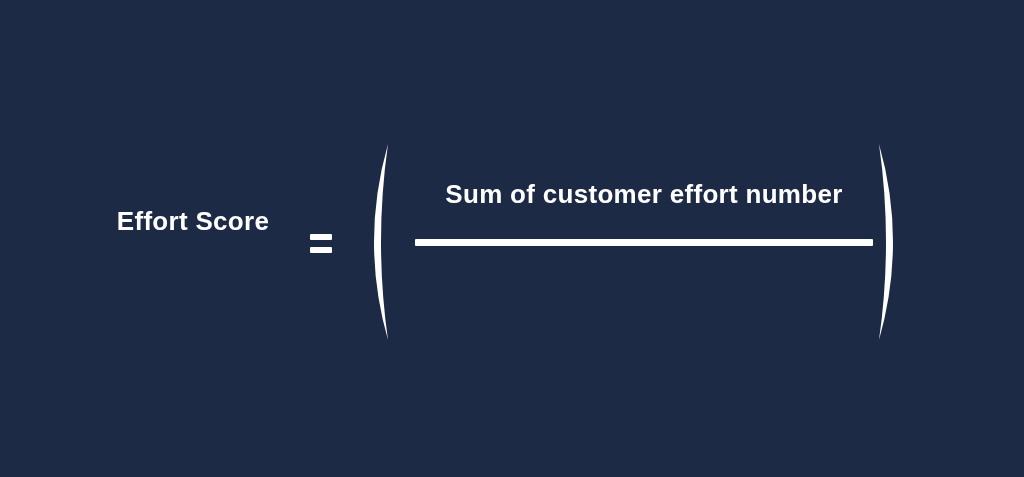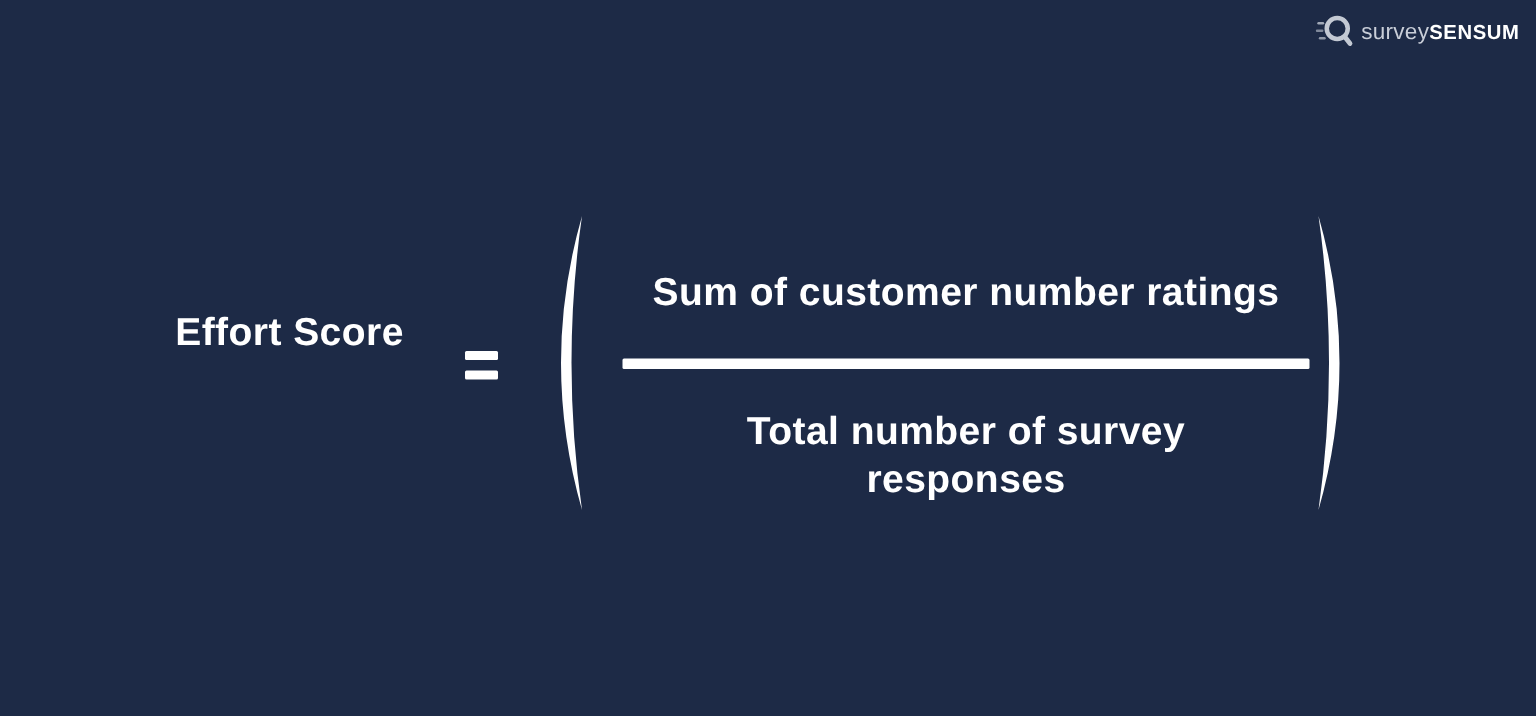--- a/index.html
+++ b/index.html
@@ -61,53 +61,37 @@
   .denominator{
     margin-top:25px;
     font-weight:700;font-size:26px;line-height:32px;letter-spacing:.3px;
   }
 </style>
 </head>
 <body>
 
 <div class="canvas">
 
-  <div class="logo">
-    <svg class="logo-icon" viewBox="0 0 26 26" aria-hidden="true">
-      <g stroke="#c3c9d3" stroke-linecap="round" fill="none">
-        <circle cx="14.5" cy="11" r="7" stroke-width="3"></circle>
-        <line x1="19.5" y1="16.5" x2="23" y2="21" stroke-width="3.2"></line>
-        <line x1="2" y1="7.5" x2="5" y2="7.5" stroke-width="1.6" opacity="0.8"></line>
-        <line x1="1" y1="12.5" x2="4.5" y2="12.5" stroke-width="1.6" opacity="0.6"></line>
-        <line x1="3" y1="17.5" x2="6" y2="17.5" stroke-width="1.6" opacity="0.7"></line>
-      </g>
-    </svg>
-    <span class="brand"><span class="lite">survey</span><span class="bold">SENSUM</span></span>
-  </div>
 
   <div class="lhs">
     <div>Effort Score</div>
   </div>
 
   <div class="equals">
     <span class="sr">=</span>
     <div class="bar"></div>
     <div class="bar"></div>
   </div>
 
   <svg class="paren paren-left" viewBox="0 0 30 200" preserveAspectRatio="none" aria-hidden="true">
     <path d="M28 2 Q0 100 28 198 Q14 100 28 2 Z" fill="#ffffff"></path>
   </svg>
 
   <div class="fraction">
-    <div class="numerator">Sum of customer number ratings</div>
+    <div class="numerator">Sum of customer effort number</div>
     <div class="frac-bar"></div>
-    <div class="denominator">
-      <div>Total number of survey</div>
-      <div>responses</div>
-    </div>
   </div>
 
   <svg class="paren paren-right" viewBox="0 0 30 200" preserveAspectRatio="none" aria-hidden="true">
     <path d="M2 2 Q30 100 2 198 Q16 100 2 2 Z" fill="#ffffff"></path>
   </svg>
 
 </div>
 
 </body></html>

